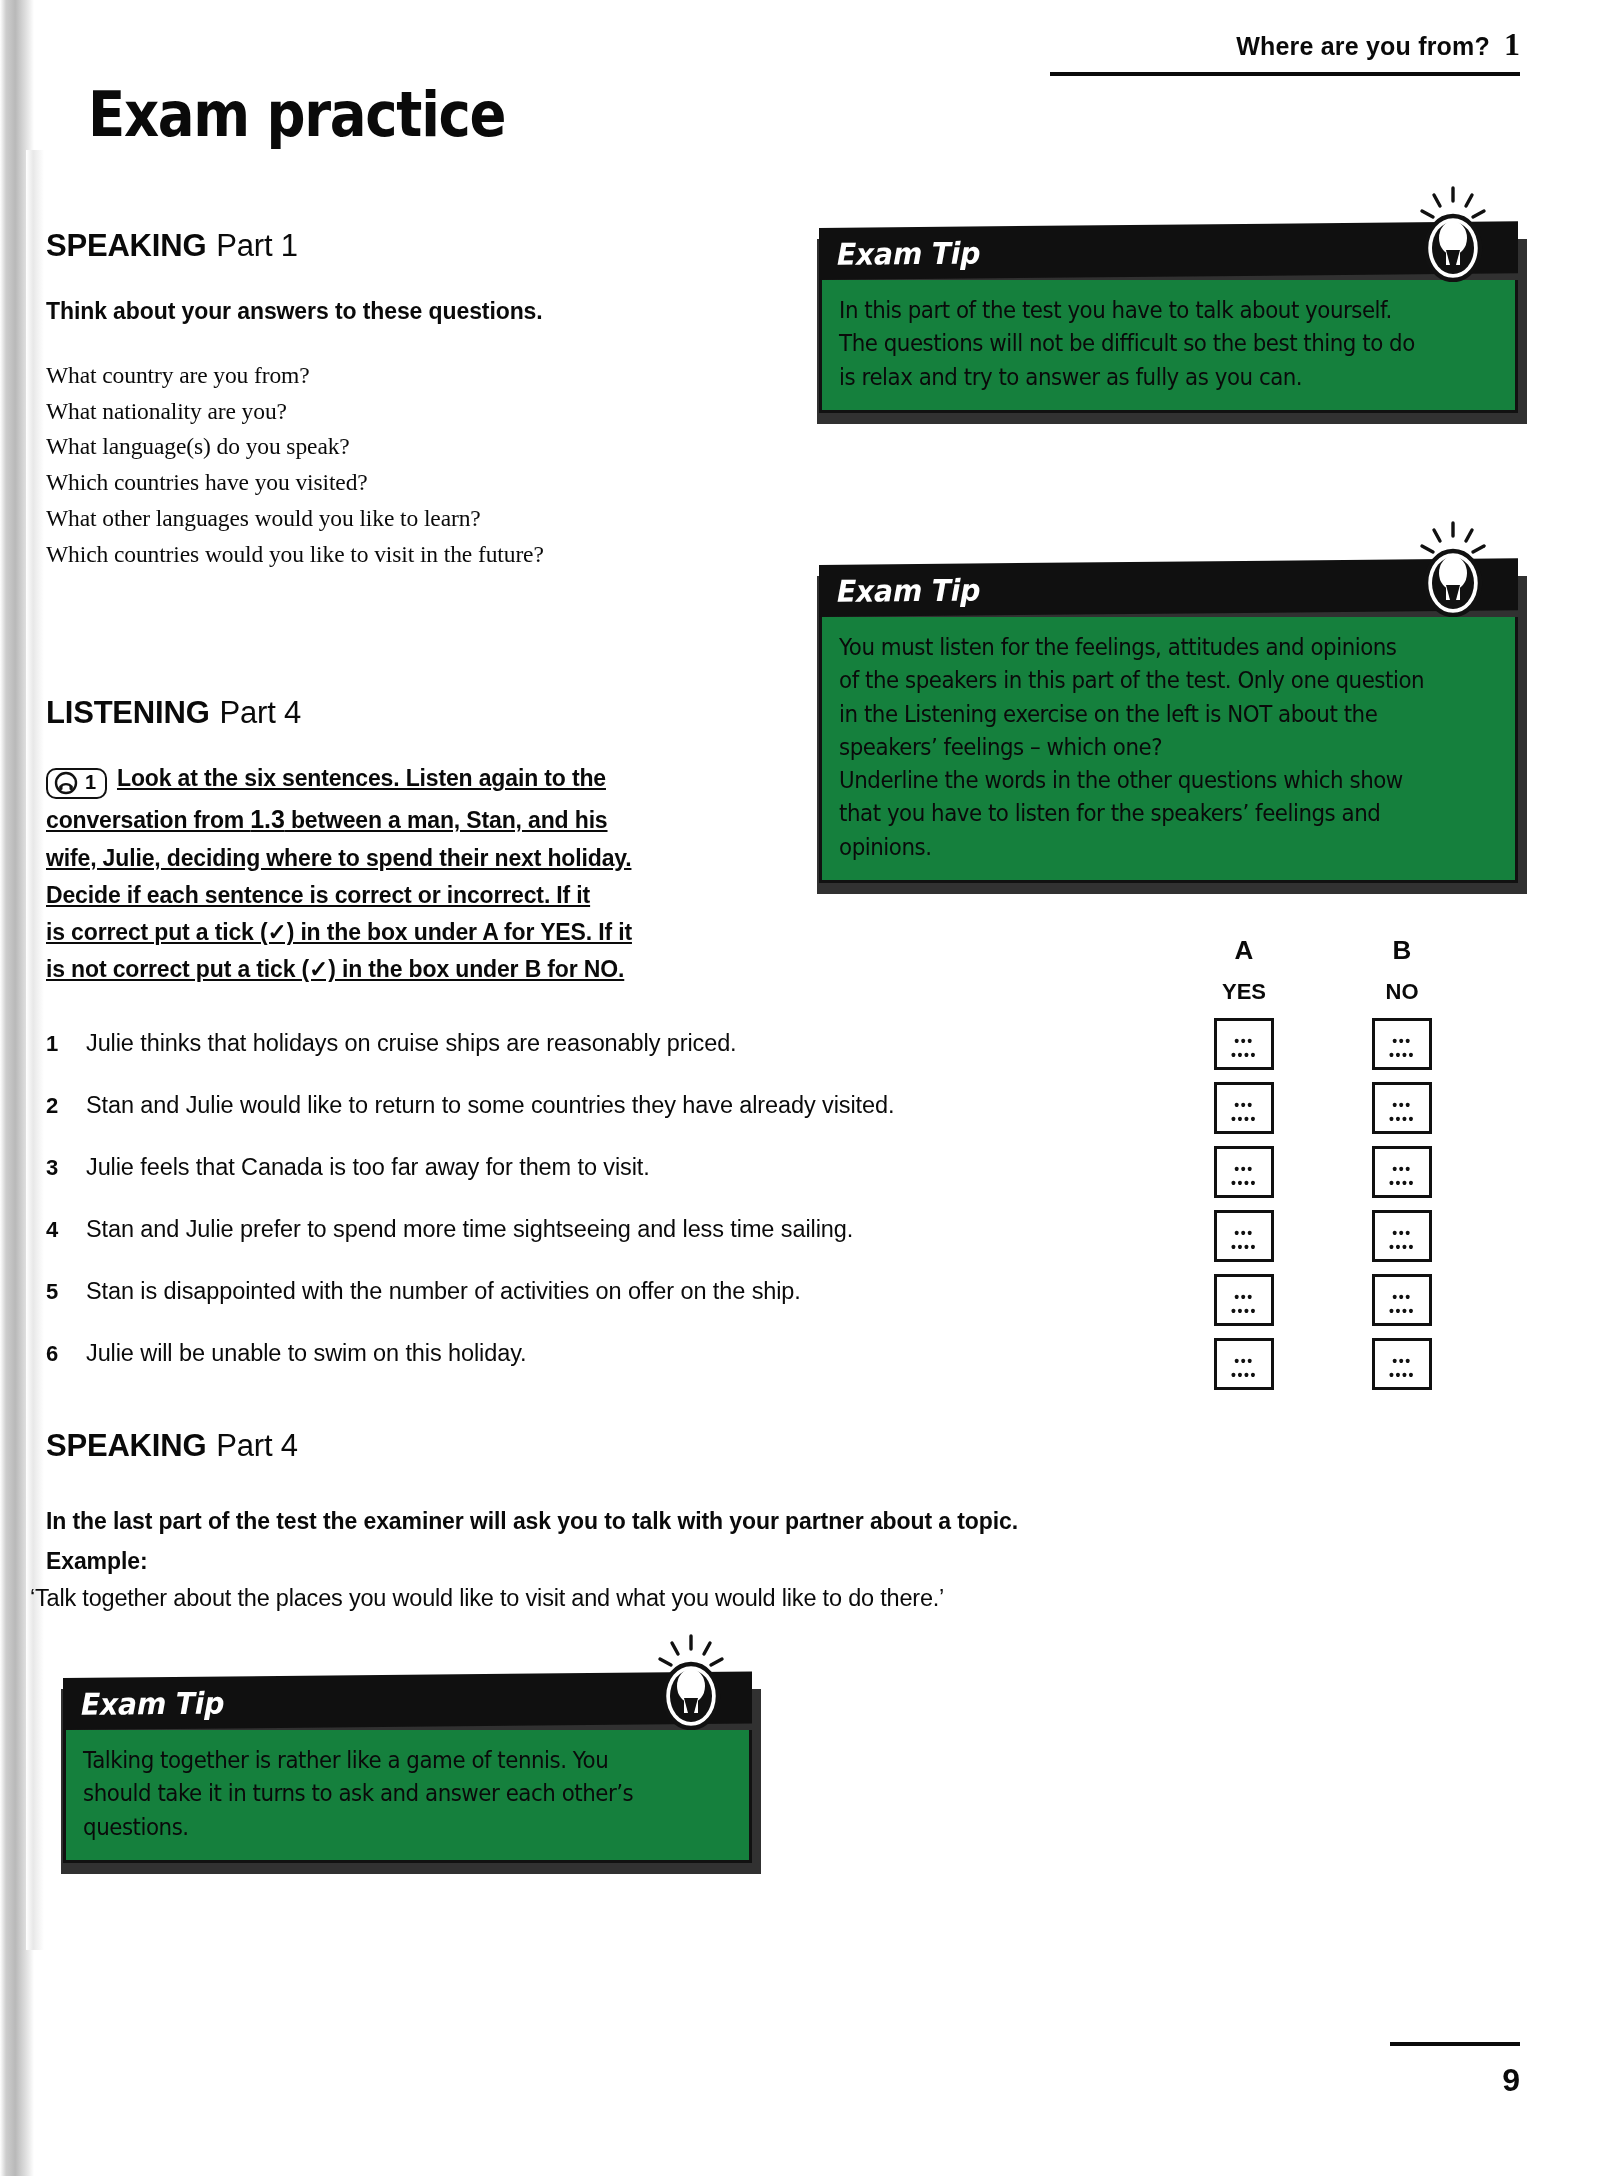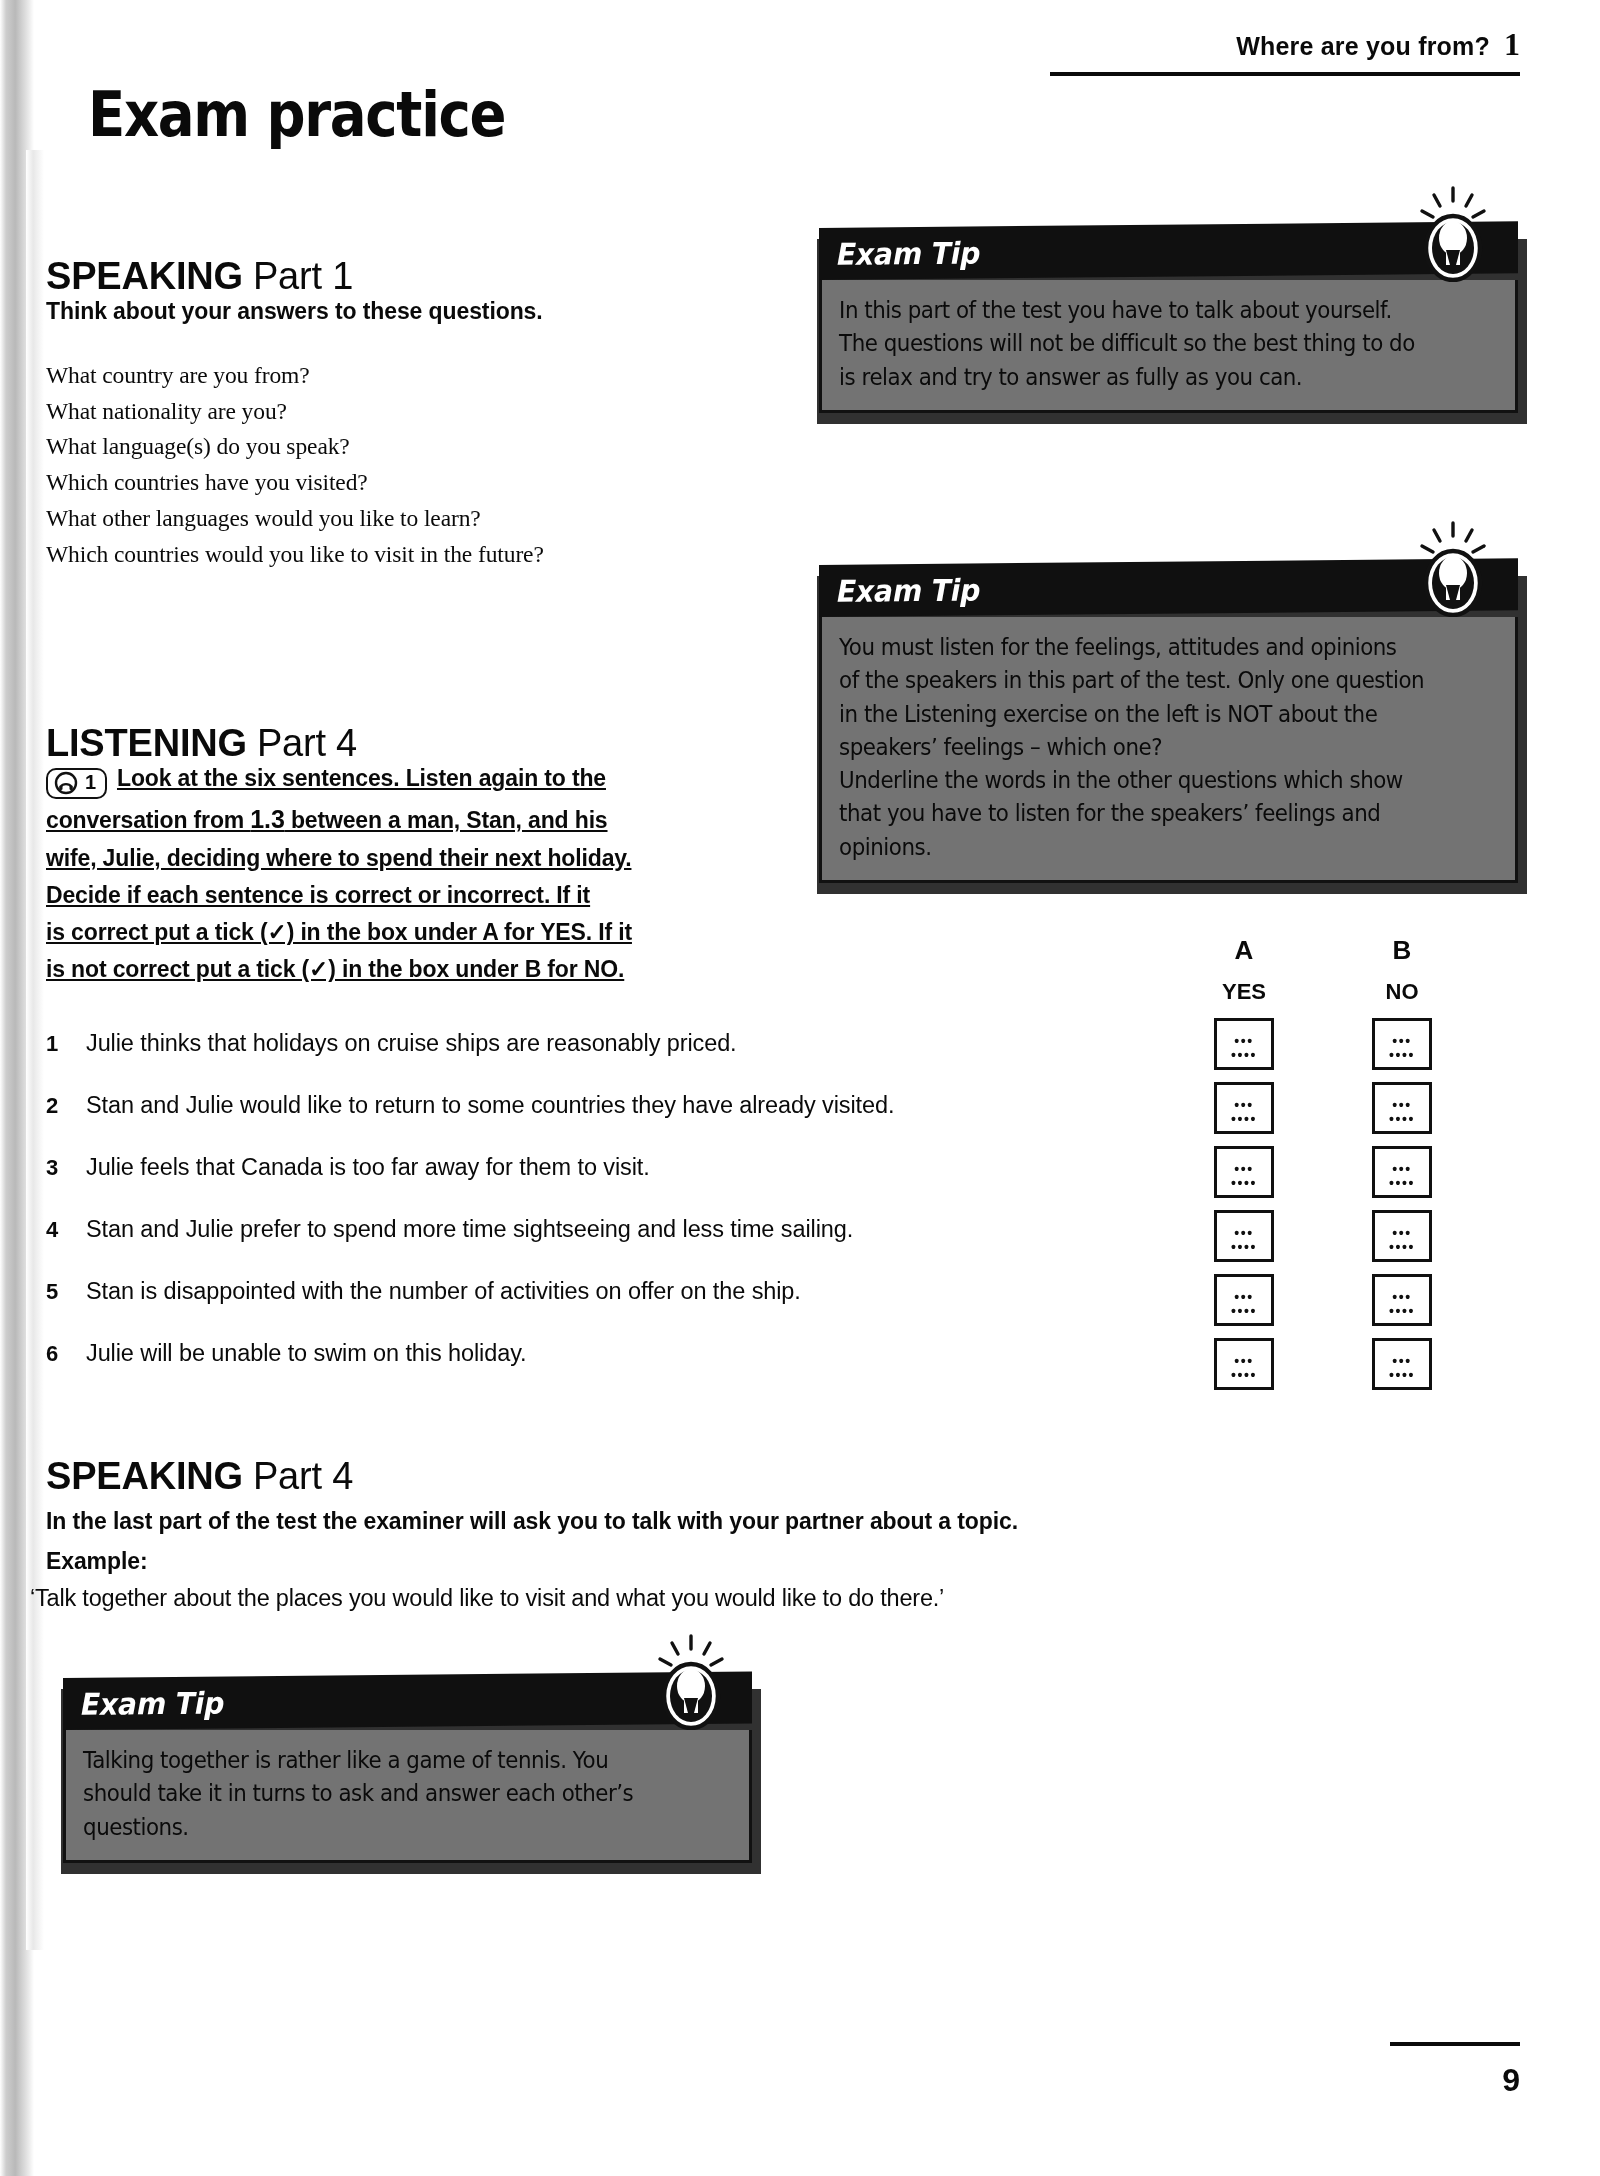--- a/index.html
+++ b/index.html
@@ -72,24 +72,23 @@
     font-size: 62px;
     font-weight: bold;
     letter-spacing: -1.5px;
     transform: scaleX(0.88);
     transform-origin: left top;
   }
 
   
   .section-head {
     position: absolute;
-    font-size: 38px;
+    font-size: 31px;
     letter-spacing: -0.2px;
     white-space: nowrap;
-    margin-top: 27px;
   }
   .section-head .skill {
     font-weight: bold;
   }
   .section-head .part {
     font-weight: normal;
     margin-left: 10px;
   }
 
   
@@ -216,21 +215,21 @@
   }
   .tip .shadow {
     position: absolute;
     left: 9px; top: 11px;
     width: 100%; height: 100%;
     background: #151515;
     opacity: .88;
   }
   .tip .frame {
     position: relative;
-    background: #737373;
+    background: #15803d;
     border: 3px solid #111;
     border-top: 0;
   }
   .tip .bar {
     position: relative;
     background: #101010;
     color: #ffffff;
     height: 52px;
     display: flex;
     align-items: center;

